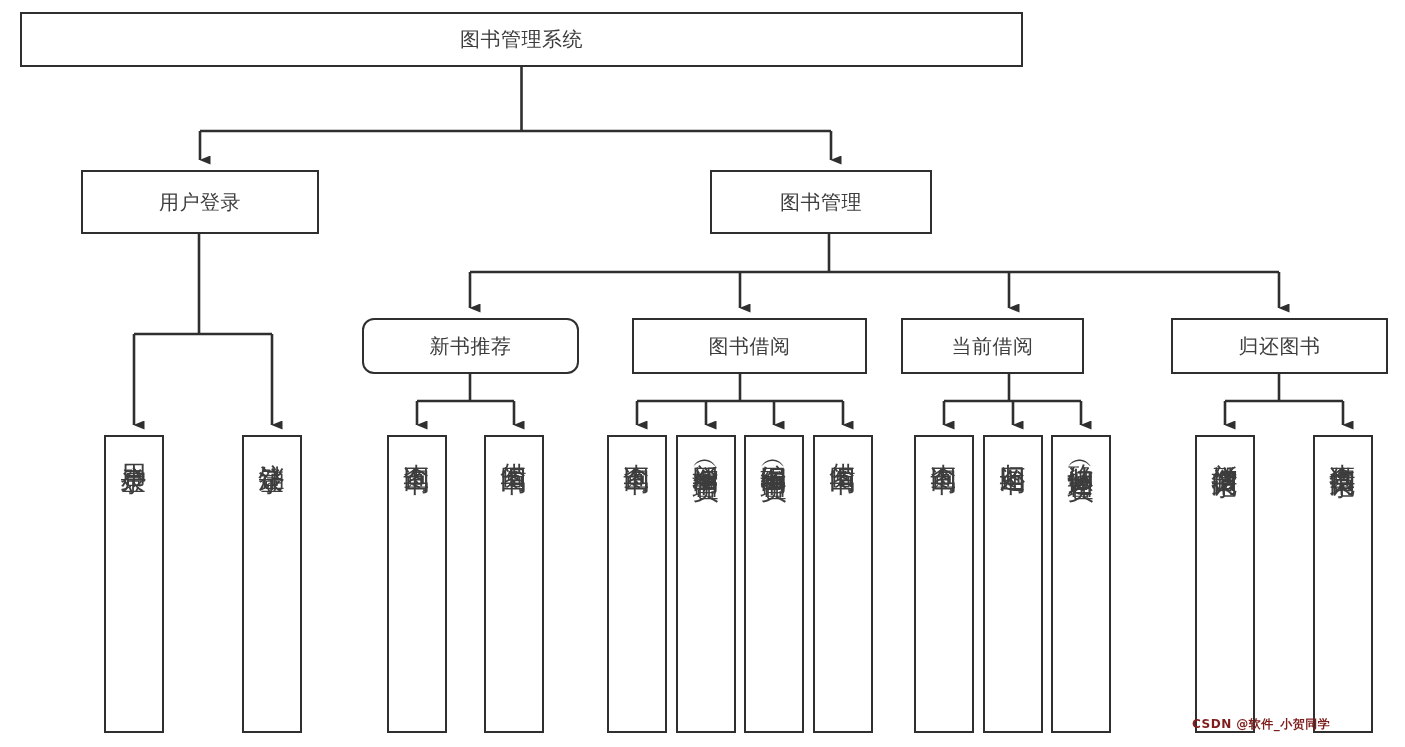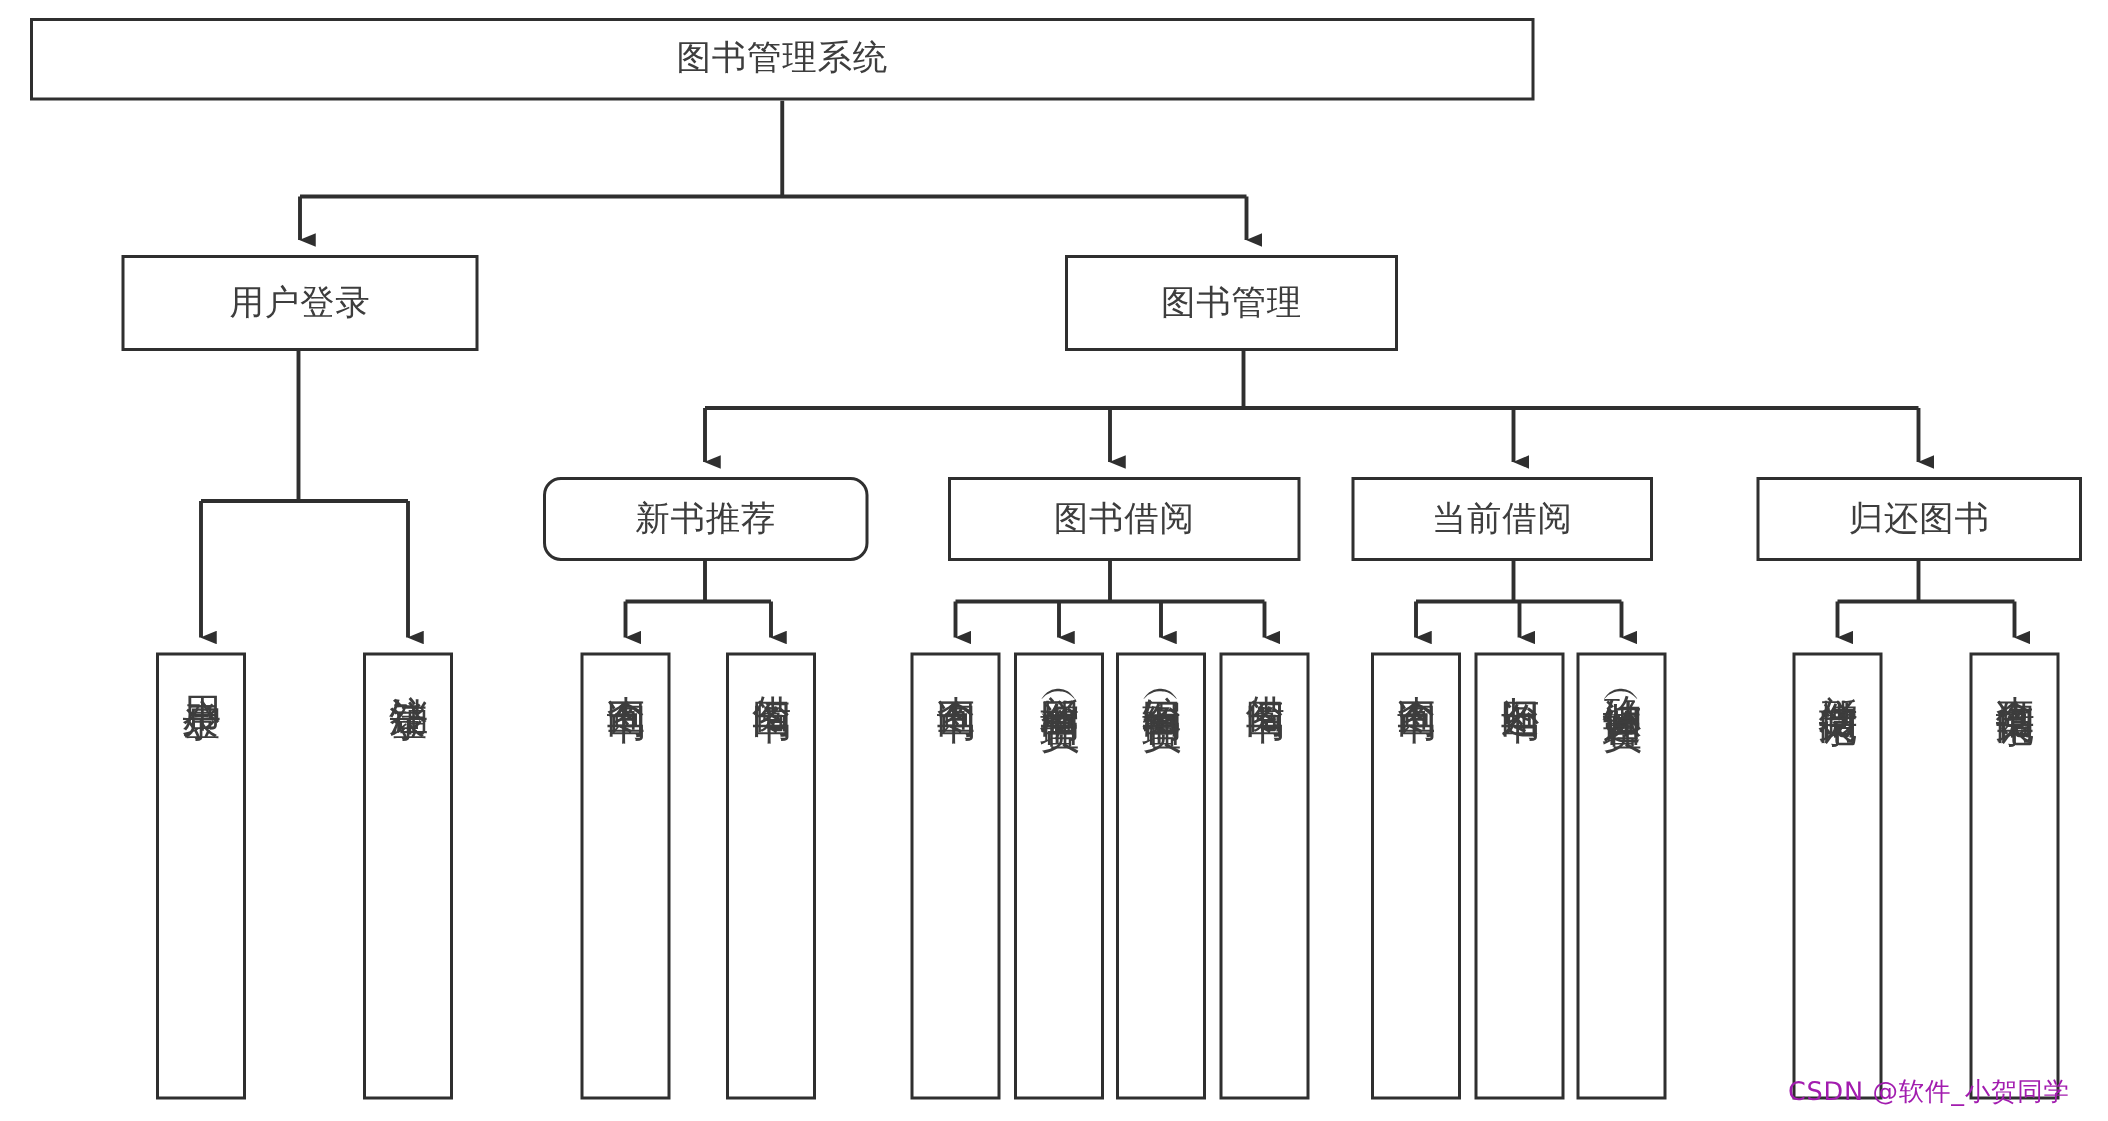--- a/index.html
+++ b/index.html
@@ -37,43 +37,44 @@
     justify-content: center;
     color: #3d3d3d;
   }
   .node-label {
     display: block;
     text-align: center;
     color: #3d3d3d;
     line-height: 1.05;
   }
   .node.horiz .node-label {
-    font-size: 23px;
+    font-size: 20px;
     letter-spacing: 0.5px;
     white-space: nowrap;
   }
   .node.vert {
     align-items: flex-start;
     padding-top: 6px;
   }
   .node.vert .node-label {
     writing-mode: vertical-rl;
     text-orientation: upright;
     font-size: 26px;
     letter-spacing: 2px;
     line-height: 1;
     white-space: nowrap;
   }
   .watermark {
     position: absolute;
-    color: #a21caf;
-    font-size: 17px;
+    color: #7f1d1d;
+    font-size: 12px;
     letter-spacing: 0.5px;
     white-space: nowrap;
     user-select: none;
+    font-weight: bold;
   }
 </style>
 </head>
 <body>
 
 <div id="diagram-root">
 
   <svg class="connectors" viewBox="0 0 1405 747" xmlns="http://www.w3.org/2000/svg">
     <defs>
       <marker id="arrowhead" markerWidth="9" markerHeight="11" refX="4.5" refY="10.5" orient="auto" markerUnits="userSpaceOnUse">
@@ -135,21 +136,21 @@
   <div class="node horiz" style="left:710px; top:170px; width:222px; height:64px;">
     <span class="node-label">图书管理</span>
   </div>
 
   <div class="node horiz" style="left:362px; top:318px; width:217px; height:56px;border-radius:12px;">
     <span class="node-label">新书推荐</span>
   </div>
   <div class="node horiz" style="left:632px; top:318px; width:235px; height:56px;">
     <span class="node-label">图书借阅</span>
   </div>
-  <div class="node horiz" style="left:901px; top:318px; width:201px; height:56px;">
+  <div class="node horiz" style="left:901px; top:318px; width:183px; height:56px;">
     <span class="node-label">当前借阅</span>
   </div>
   <div class="node horiz" style="left:1171px; top:318px; width:217px; height:56px;">
     <span class="node-label">归还图书</span>
   </div>
 
   <div class="node vert" style="left:104px; top:435px; width:60px; height:298px;">
     <span class="node-label">用户登录</span>
   </div>
   <div class="node vert" style="left:242px; top:435px; width:60px; height:298px;">

